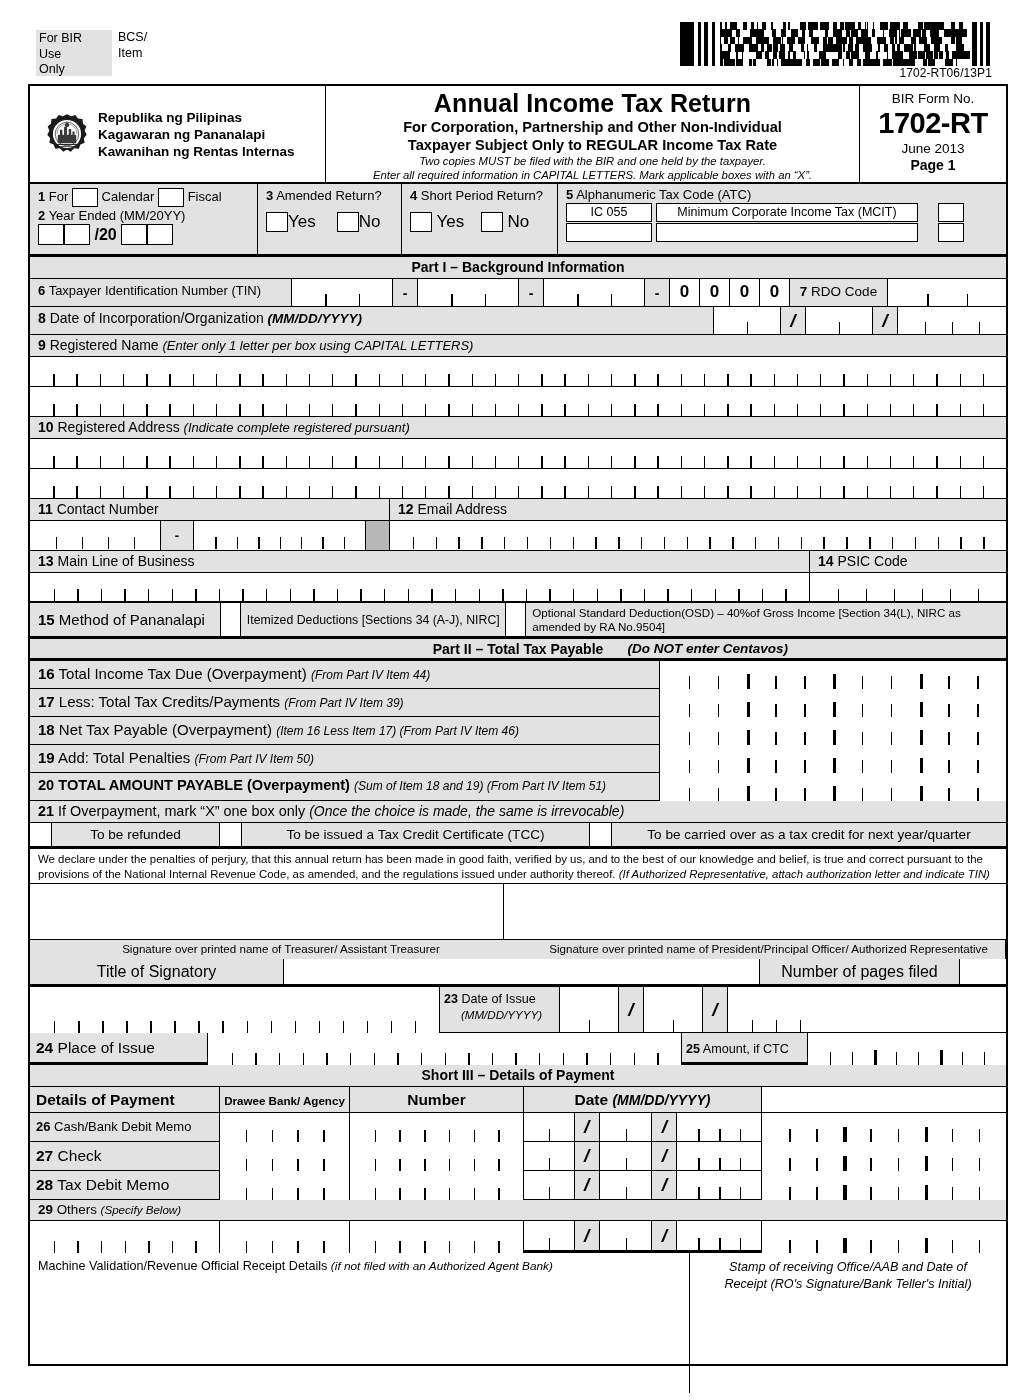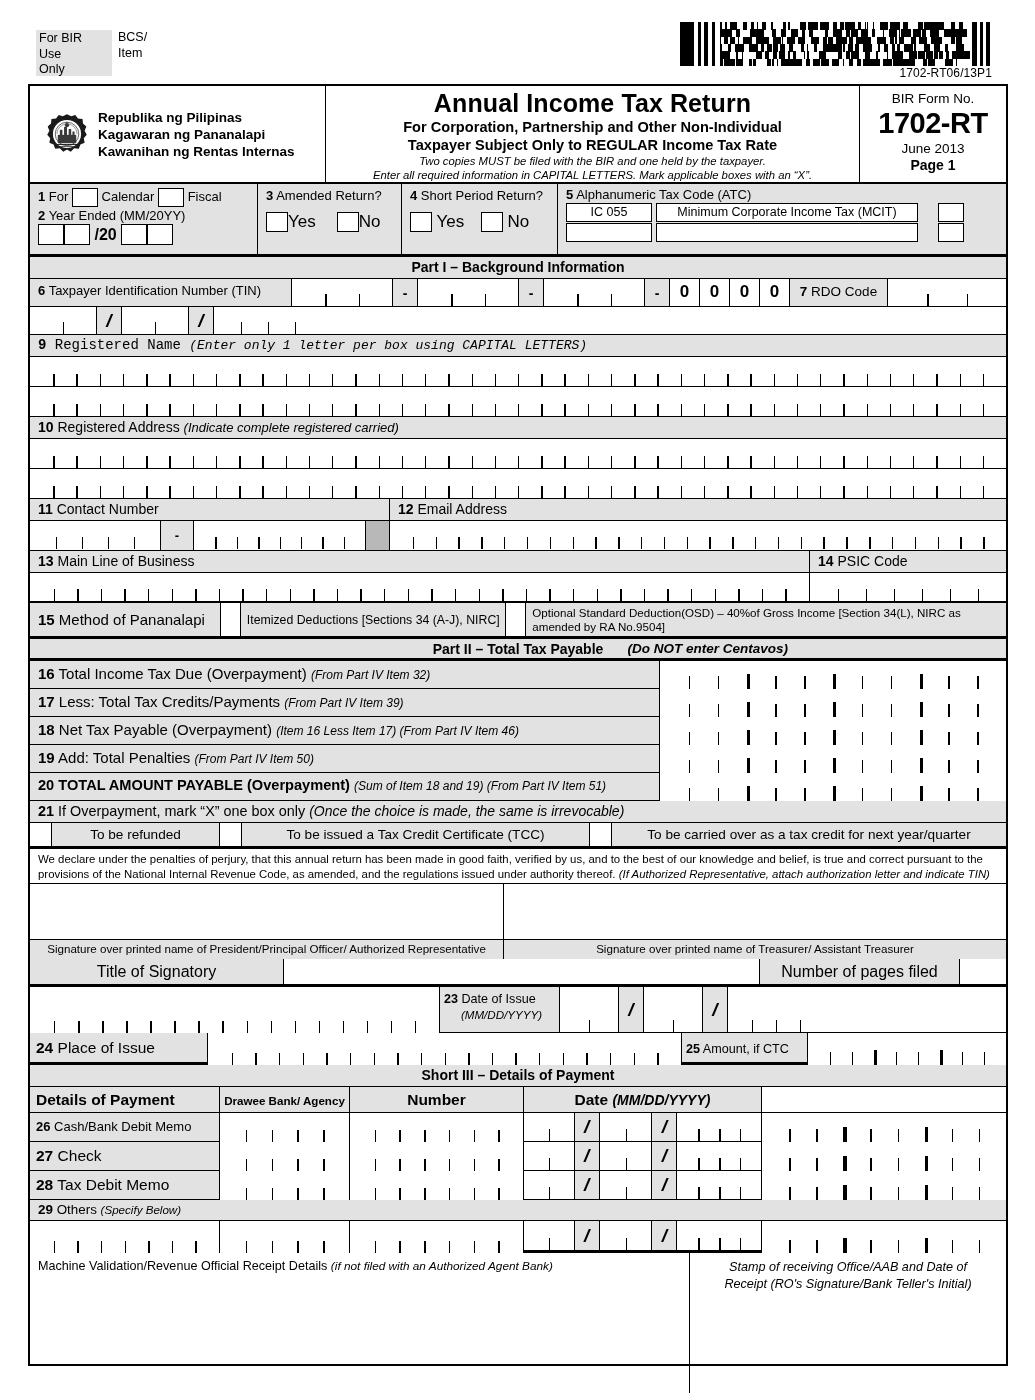--- a/index.html
+++ b/index.html
@@ -648,20 +648,25 @@
           <div class="wh" style="width: 30px; border-right: 1.5px solid rgb(0, 0, 0); text-align: center; font-size: 17px; font-weight: bold; padding-top: 3px;">0</div>
           <div class="sh" style="width: 98px; border-right: 1.5px solid rgb(0, 0, 0); font-size: 13.5px; text-align: center; padding-top: 5px;"><span style="font-weight:bold;">7</span> RDO Code</div>
           <div class="cbs" style="flex: 1 1 auto; height: 100%;">
             <div class="tick" style="left: 33.3333%;"></div>
             <div class="tick" style="left: 66.6667%;"></div>
           </div>
         </div>
     </div>
 
     <div class="lrow" style="height:28px;">
+      <div class="lcell grow" style="border-right:1.5px solid #000;padding-top:3px;">
+        <span class="num">8</span>
+        <span>Date of Incorporation/Organization</span>
+        <span class="ital bold" style="font-size:13.5px;">(MM/DD/YYYY)</span>
+      </div>
       <div id="inc-date" style="display:flex;width:292px;">
           <div class="cbs" style="width: 66px; height: 100%;">
             <div class="tick" style="left: 50%;"></div>
           </div>
           <div class="sh" style="width: 26px; position: relative; border-left: 1.5px solid rgb(0, 0, 0); border-right: 1.5px solid rgb(0, 0, 0);">
             <span style="position:absolute;left:50%;top:50%;transform:translate(-50%,-50%);font-size:19px;font-style:italic;font-weight:bold;">/</span>
           </div>
           <div class="cbs" style="width: 66px; height: 100%;">
             <div class="tick" style="left: 50%;"></div>
           </div>
@@ -669,21 +674,21 @@
             <span style="position:absolute;left:50%;top:50%;transform:translate(-50%,-50%);font-size:19px;font-style:italic;font-weight:bold;">/</span>
           </div>
           <div class="cbs" style="width: 108px; height: 100%;">
             <div class="tick" style="left: 25%;"></div>
             <div class="tick" style="left: 50%;"></div>
             <div class="tick" style="left: 75%;"></div>
           </div>
         </div>
     </div>
 
-    <div class="lrow" style="height:22px;font-family:Liberation Mono, monospace;">
+    <div class="lrow" style="height:22px;">
       <div class="lcell grow" style="padding-top:2px;">
         <span class="num">9</span>
         <span>Registered Name</span>
         <span class="ital" style="font-size:13px;">(Enter only 1 letter per box using CAPITAL LETTERS)</span>
       </div>
     </div>
     <div class="cbs" style="border-bottom:1.5px solid #000;height:30px;">
         <div class="tick" style="left: 2.38095%;"></div>
         <div class="tick" style="left: 4.7619%;"></div>
         <div class="tick" style="left: 7.14286%;"></div>
@@ -767,21 +772,21 @@
         <div class="tick" style="left: 90.4762%;"></div>
         <div class="tick" style="left: 92.8571%;"></div>
         <div class="tick" style="left: 95.2381%;"></div>
         <div class="tick" style="left: 97.619%;"></div>
       </div>
 
     <div class="lrow" style="height:22px;">
       <div class="lcell grow" style="padding-top:2px;">
         <span class="num">10</span>
         <span>Registered Address</span>
-        <span class="ital" style="font-size:13px;">(Indicate complete registered carried)</span>
+        <span class="ital" style="font-size:13px;">(Indicate complete registered pursuant)</span>
       </div>
     </div>
     <div class="cbs" style="border-bottom:1.5px solid #000;height:30px;">
         <div class="tick" style="left: 2.38095%;"></div>
         <div class="tick" style="left: 4.7619%;"></div>
         <div class="tick" style="left: 7.14286%;"></div>
         <div class="tick" style="left: 9.52381%;"></div>
         <div class="tick" style="left: 11.9048%;"></div>
         <div class="tick" style="left: 14.2857%;"></div>
         <div class="tick" style="left: 16.6667%;"></div>
@@ -991,21 +996,21 @@
       <div class="wh" style="width:24px;border-right:1.5px solid #000;"></div>
       <div class="sh grow" style="font-size:11.6px;line-height:14px;padding:3px 4px 0 6px;">Optional Standard Deduction(OSD) – 40%of Gross Income [Section 34(L), NIRC as amended by RA No.9504]</div>
     </div>
 
     <div class="part-banner" style="border-bottom:3px solid #000;">
       <span>Part II – Total Tax Payable</span>
       <span class="side">(Do NOT enter Centavos)</span>
     </div>
     <div id="part2-rows">
         <div class="lrow" style="height: 28px;">
-          <div class="lcell" style="width: 630px; border-right: 1.5px solid rgb(0, 0, 0); padding-top: 4px; font-size: 15px;"><span style="font-weight:bold;">16</span> <span>Total Income Tax Due  (Overpayment)</span> <span class="ital" style="font-size:12px;font-weight:normal;">(From Part IV Item 32)</span></div>
+          <div class="lcell" style="width: 630px; border-right: 1.5px solid rgb(0, 0, 0); padding-top: 4px; font-size: 15px;"><span style="font-weight:bold;">16</span> <span>Total Income Tax Due  (Overpayment)</span> <span class="ital" style="font-size:12px;font-weight:normal;">(From Part IV Item 44)</span></div>
           <div class="cbs amt grow" style="height: 28px;">
             <div class="tick" style="left: 8.33333%;"></div>
             <div class="tick" style="left: 16.6667%;"></div>
             <div class="tick thick" style="left: 25%;"></div>
             <div class="tick" style="left: 33.3333%;"></div>
             <div class="tick" style="left: 41.6667%;"></div>
             <div class="tick thick" style="left: 50%;"></div>
             <div class="tick" style="left: 58.3333%;"></div>
             <div class="tick" style="left: 66.6667%;"></div>
             <div class="tick thick" style="left: 75%;"></div>
@@ -1100,22 +1105,22 @@
       <div>
         <span>provisions of the National Internal Revenue Code, as amended, and the regulations issued under authority thereof.</span>
         <span class="ital">(If Authorized Representative, attach authorization letter and indicate TIN)</span>
       </div>
     </div>
     <div class="row" style="height:56px;border-bottom:1.5px solid #000;">
       <div class="wh" style="width:474px;border-right:1.5px solid #000;"></div>
       <div class="wh grow"></div>
     </div>
     <div class="row" style="height:19px;border-bottom:1.5px solid #000;">
+      <div class="sig-cap grow">Signature over printed name of Treasurer/ Assistant Treasurer</div>
       <div class="sig-cap" style="width:474px;border-right:1.5px solid #000;">Signature over printed name of President/Principal Officer/ Authorized Representative</div>
-      <div class="sig-cap grow">Signature over printed name of Treasurer/ Assistant Treasurer</div>
     </div>
     <div class="row" style="height:28px;border-bottom:3px solid #000;">
       <div class="sh" style="width:254px;border-right:1.5px solid #000;text-align:center;font-size:16px;padding-top:4px;">Title of Signatory</div>
       <div class="wh" style="width:476px;border-right:1.5px solid #000;"></div>
       <div class="sh" style="width:200px;border-right:1.5px solid #000;text-align:center;font-size:16px;padding-top:4px;">Number of pages filed</div>
       <div class="wh grow"></div>
     </div>
 
     <div class="row" style="height:46px;border-bottom:1.5px solid #000;">
       <div class="cbs" style="width:410px;height:46px;border-right:1.5px solid #000;">

